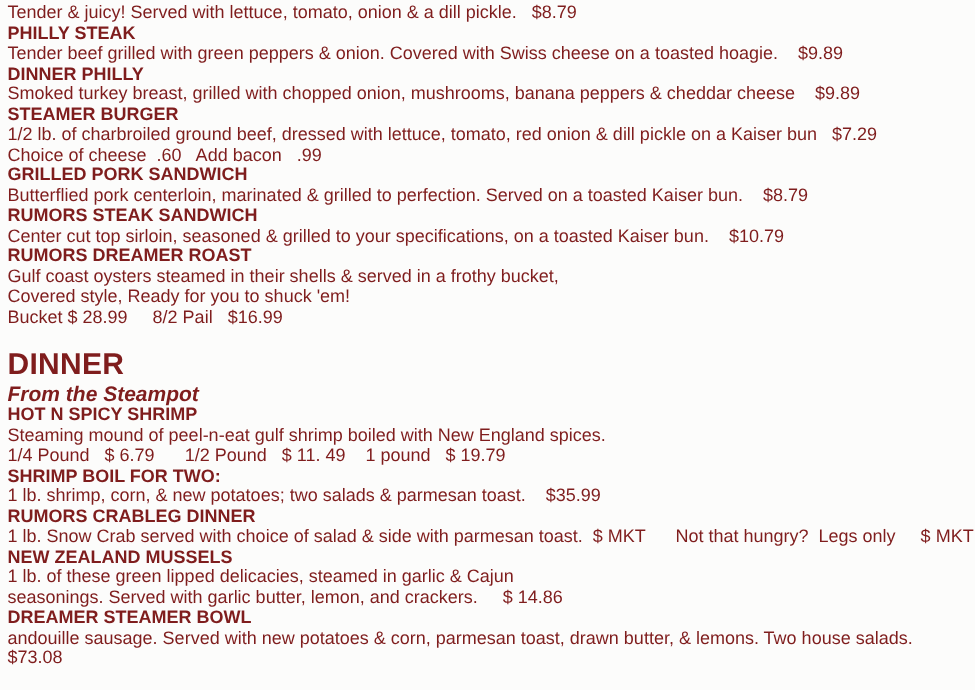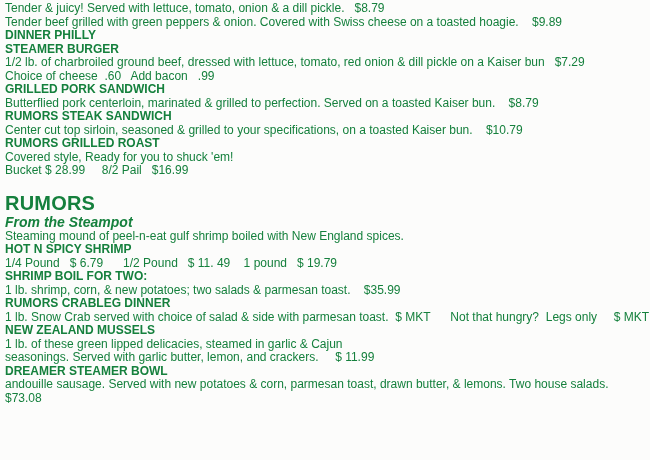--- a/index.html
+++ b/index.html
@@ -8,21 +8,21 @@
     height: 460px;
     background: #fcfcfb;
     overflow: hidden;
     font-family: "Liberation Sans", sans-serif;
   }
   .doc {
     box-sizing: border-box;
     width: 650px;
     height: 460px;
     padding: 2px 2px 0 5px;
-    color: #15803d;
+    color: #7f1d1d;
     font-size: 12px;
     line-height: 13.5px;
   }
   .ln { white-space: pre; }
   .name { font-weight: bold; }
   .h1 {
     font-size: 20px;
     font-weight: bold;
     line-height: 22px;
     margin-top: 14px;
@@ -33,40 +33,43 @@
     font-weight: bold;
     font-style: italic;
     line-height: 16px;
   }
 </style>
 </head>
 <body>
 
 <div class="doc">
   <div class="ln">Tender &amp; juicy! Served with lettuce, tomato, onion &amp; a dill pickle.   $8.79</div>
+  <div class="ln name">PHILLY STEAK</div>
   <div class="ln">Tender beef grilled with green peppers &amp; onion. Covered with Swiss cheese on a toasted hoagie.    $9.89</div>
   <div class="ln name">DINNER PHILLY</div>
+  <div class="ln">Smoked turkey breast, grilled with chopped onion, mushrooms, banana peppers &amp; cheddar cheese    $9.89</div>
   <div class="ln name">STEAMER BURGER</div>
   <div class="ln">1/2 lb. of charbroiled ground beef, dressed with lettuce, tomato, red onion &amp; dill pickle on a Kaiser bun   $7.29</div>
   <div class="ln">Choice of cheese  .60   Add bacon   .99</div>
   <div class="ln name">GRILLED PORK SANDWICH</div>
   <div class="ln">Butterflied pork centerloin, marinated &amp; grilled to perfection. Served on a toasted Kaiser bun.    $8.79</div>
   <div class="ln name">RUMORS STEAK SANDWICH</div>
   <div class="ln">Center cut top sirloin, seasoned &amp; grilled to your specifications, on a toasted Kaiser bun.    $10.79</div>
-  <div class="ln name">RUMORS GRILLED ROAST</div>
+  <div class="ln name">RUMORS DREAMER ROAST</div>
+  <div class="ln">Gulf coast oysters steamed in their shells &amp; served in a frothy bucket,</div>
   <div class="ln">Covered style, Ready for you to shuck 'em!</div>
   <div class="ln">Bucket $ 28.99     8/2 Pail   $16.99</div>
-  <div class="ln h1">RUMORS</div>
+  <div class="ln h1">DINNER</div>
   <div class="ln sub">From the Steampot</div>
+  <div class="ln name">HOT N SPICY SHRIMP</div>
   <div class="ln">Steaming mound of peel-n-eat gulf shrimp boiled with New England spices.</div>
-  <div class="ln name">HOT N SPICY SHRIMP</div>
   <div class="ln">1/4 Pound   $ 6.79      1/2 Pound   $ 11. 49    1 pound   $ 19.79</div>
   <div class="ln name">SHRIMP BOIL FOR TWO:</div>
   <div class="ln">1 lb. shrimp, corn, &amp; new potatoes; two salads &amp; parmesan toast.    $35.99</div>
   <div class="ln name">RUMORS CRABLEG DINNER</div>
   <div class="ln">1 lb. Snow Crab served with choice of salad &amp; side with parmesan toast.  $ MKT      Not that hungry?  Legs only     $ MKT</div>
   <div class="ln name">NEW ZEALAND MUSSELS</div>
   <div class="ln">1 lb. of these green lipped delicacies, steamed in garlic &amp; Cajun</div>
-  <div class="ln">seasonings. Served with garlic butter, lemon, and crackers.     $ 11.99</div>
+  <div class="ln">seasonings. Served with garlic butter, lemon, and crackers.     $ 14.86</div>
   <div class="ln name">DREAMER STEAMER BOWL</div>
   <div class="ln">andouille sausage. Served with new potatoes &amp; corn, parmesan toast, drawn butter, &amp; lemons. Two house salads.</div>
   <div class="ln">$73.08</div>
 </div>
 
 </body></html>

